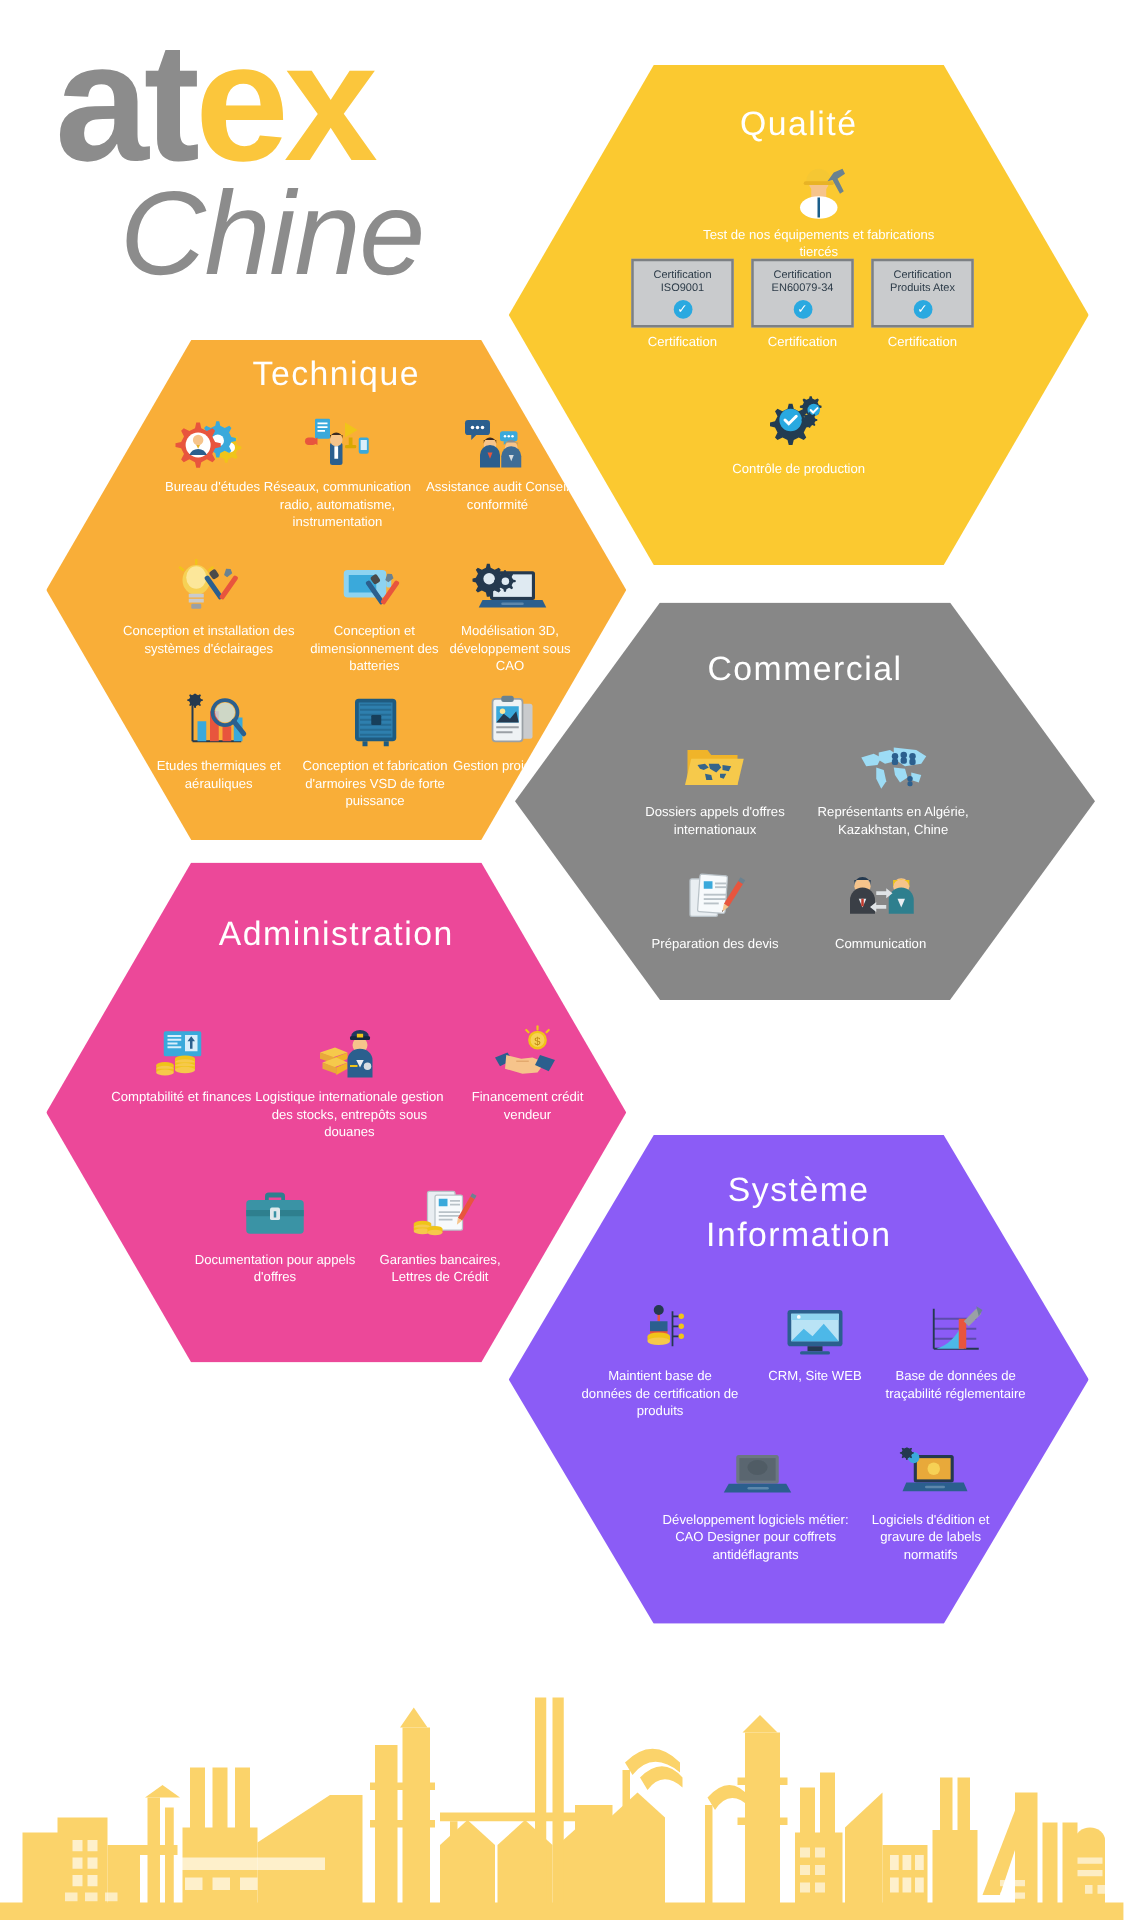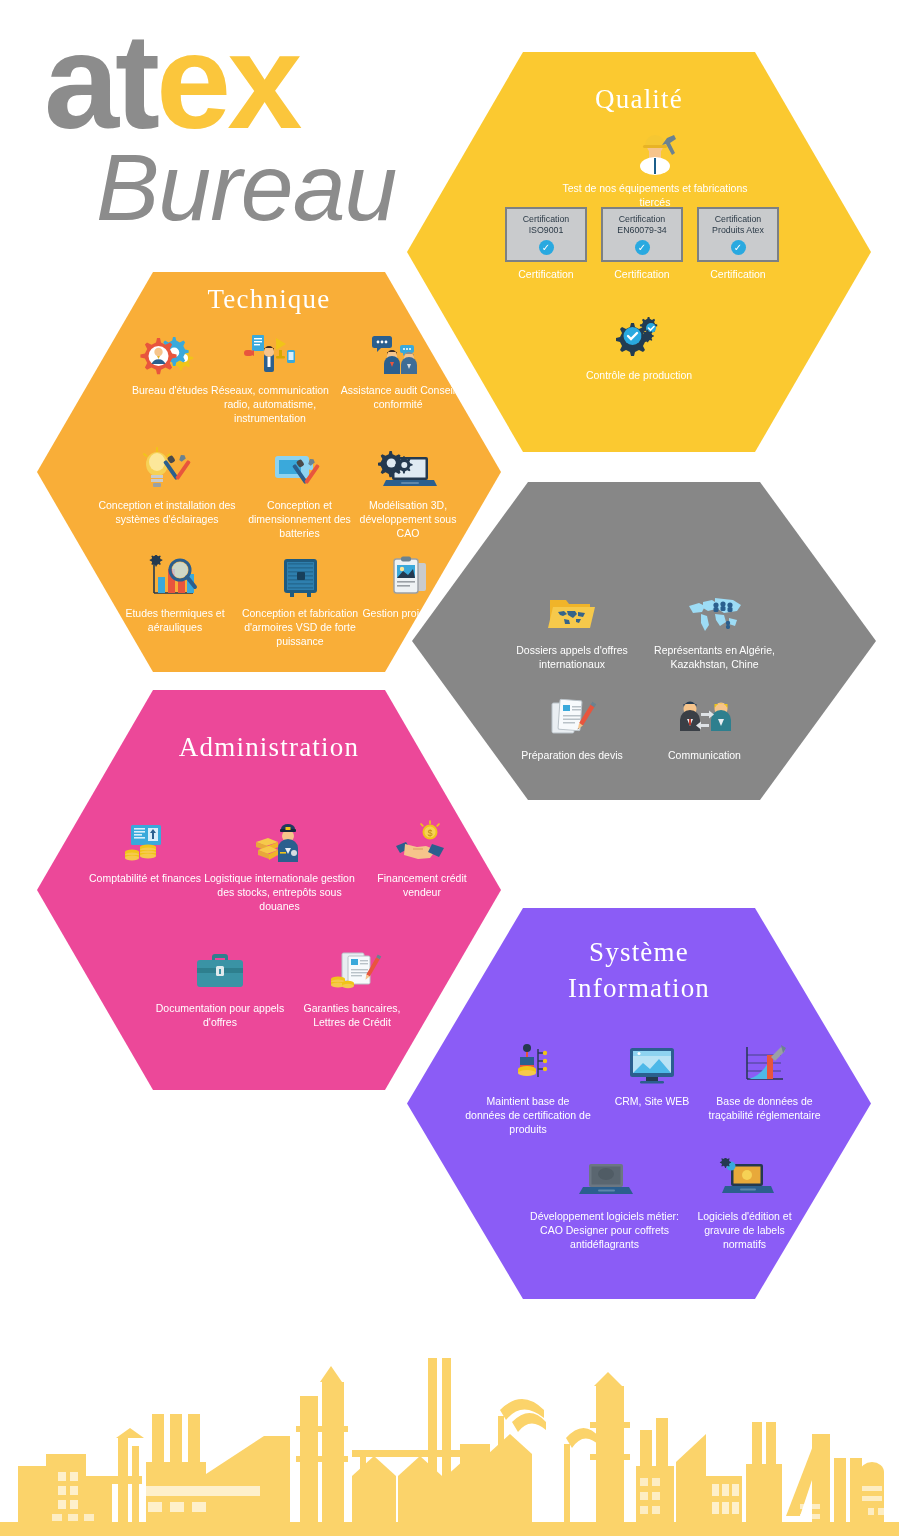--- a/index.html
+++ b/index.html
@@ -45,21 +45,21 @@
     position: absolute;
     clip-path: polygon(25% 0%, 75% 0%, 100% 50%, 75% 100%, 25% 100%, 0% 50%);
   }
   .hex-title {
     position: absolute;
     left: 0; right: 0;
     text-align: center;
     color: #ffffff;
     font-size: 27px;
     letter-spacing: 1.2px;
-    font-family: Liberation Serif, serif;
+    font-family: Liberation Sans, sans-serif;
   }
   .hex-title.two-line { line-height: 1.35; }
 
   .cell {
     position: absolute;
     text-align: center;
     color: #ffffff;
     font-size: 10.5px;
     line-height: 1.35;
   }
@@ -125,21 +125,21 @@
     margin-top: 6px;
     font-size: 10.5px;
     color: #ffffff;
   }
 </style>
 </head>
 <body>
 
 <div id="logo">
   <div id="logo-atex"><span class="g">at</span><span class="y">ex</span></div>
-  <div id="logo-system">Bureau</div>
+  <div id="logo-system">Chine</div>
 </div>
 
 <div class="hex" id="hex-qualite">
   <div class="hex-title" style="top:32px;">Qualité</div>
 
   <div class="cell" style="left:148px; top:78px; width:200px;">
     <span class="ic">
       <svg width="60" height="46" viewBox="0 0 60 46">
         <rect x="24" y="20" width="12" height="10" fill="#f6c48b"></rect>
         <ellipse cx="30" cy="36" rx="15" ry="9" fill="#ffffff"></ellipse>
@@ -403,20 +403,21 @@
             <rect x="17" y="26" width="18" height="1.6"></rect>
             <rect x="17" y="30" width="13" height="1.6"></rect>
           </g>
       </svg>
     </span>
     <span class="lbl">Gestion projets EPC</span>
   </div>
 </div>
 
 <div class="hex" id="hex-commercial">
+  <div class="hex-title" style="top:38px;">Commercial</div>
 
   <div class="cell" style="left:95px; top:110px; width:130px;">
     <span class="ic">
       <svg width="60" height="46" viewBox="0 0 60 46">
         <path d="M8 8 l16 0 3 4 21 0 0 24 -40 0z" fill="#f0b429"></path>
         <path d="M11 15 l42 0 -5 21 -42 0z" fill="#f6c94b"></path>
         <g fill="#2b5f8e" opacity="0.95">
           <path d="M16 20 l6 -1 3 3 -4 2 -3 -1z"></path>
           <path d="M25 19 l8 0 2 3 -4 4 -5 -3z"></path>
           <path d="M36 20 l7 1 -2 4 -5 -1z"></path>

